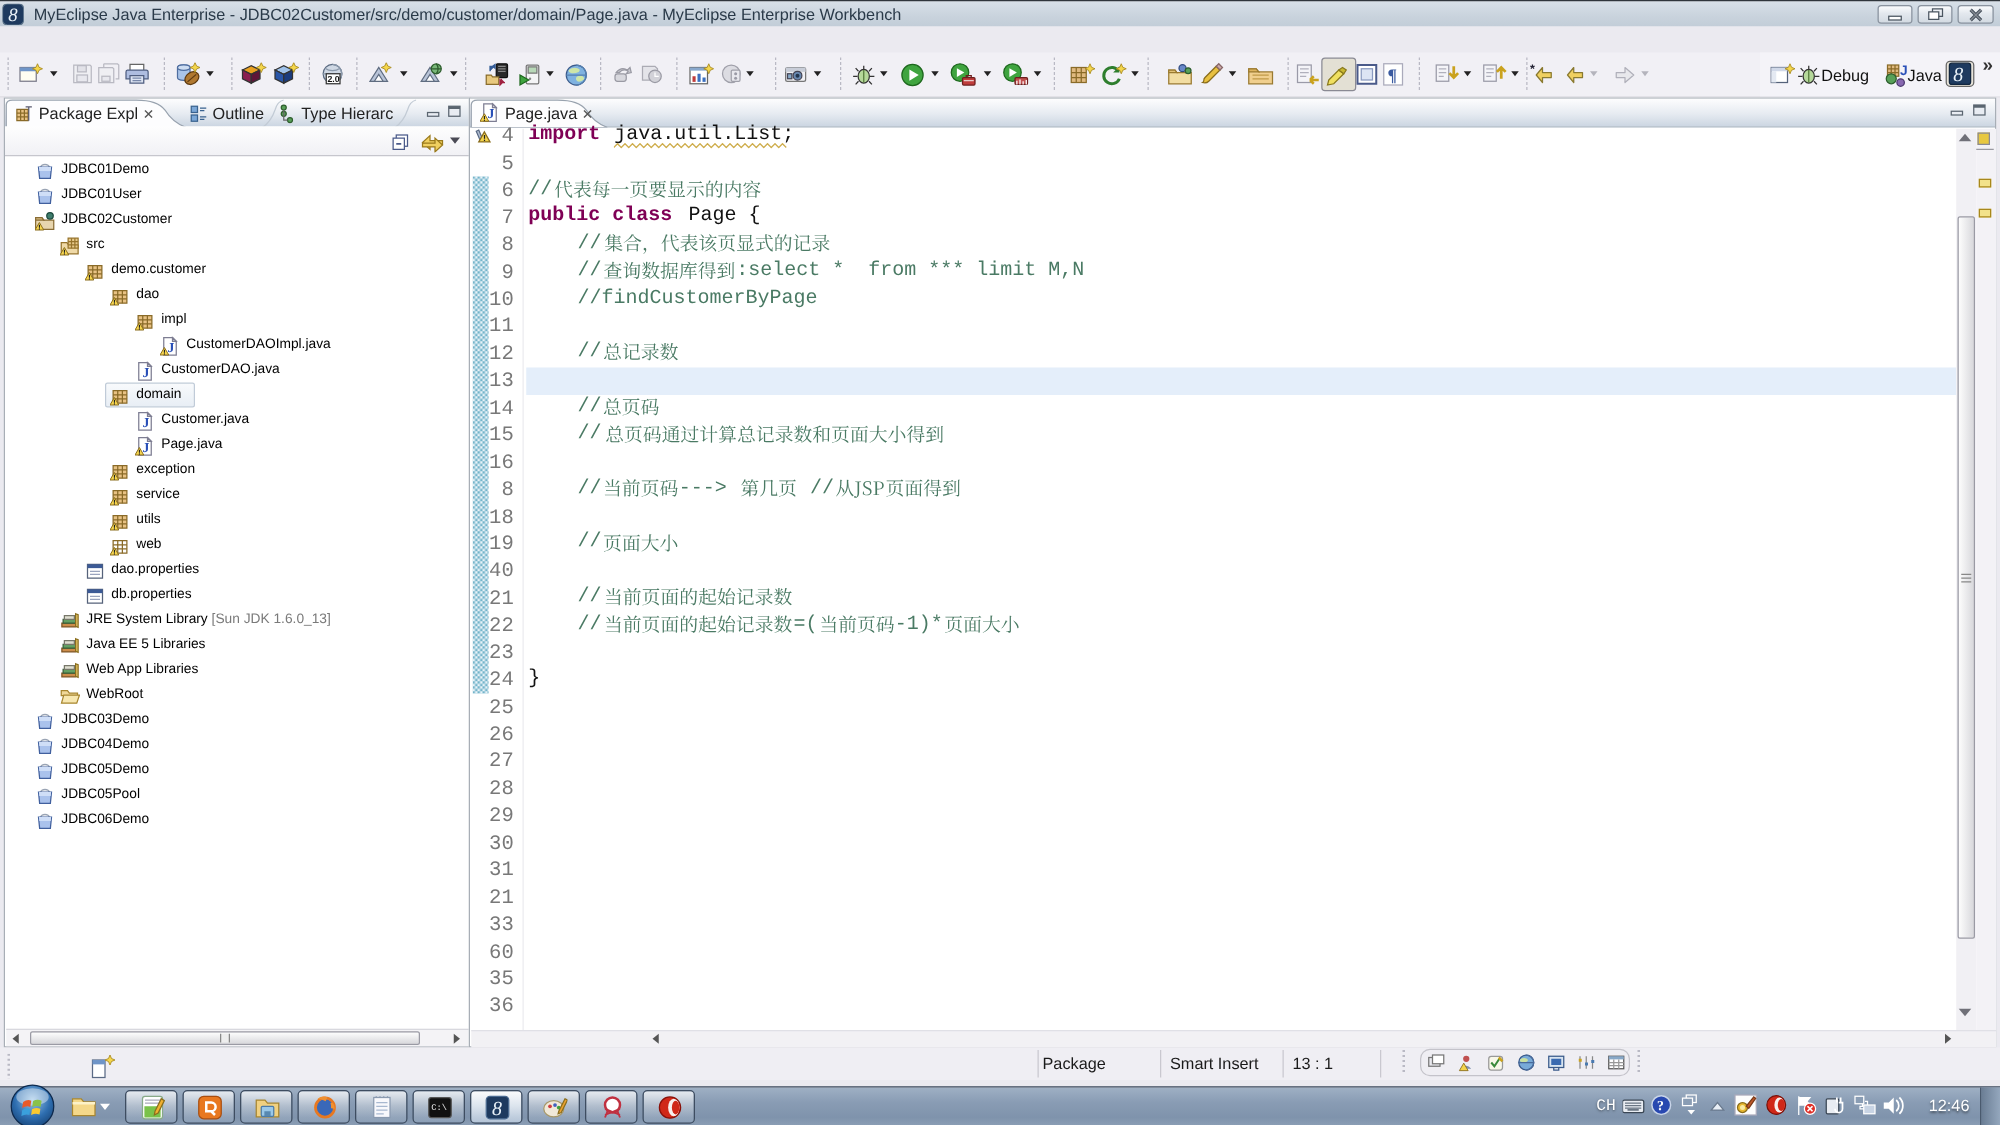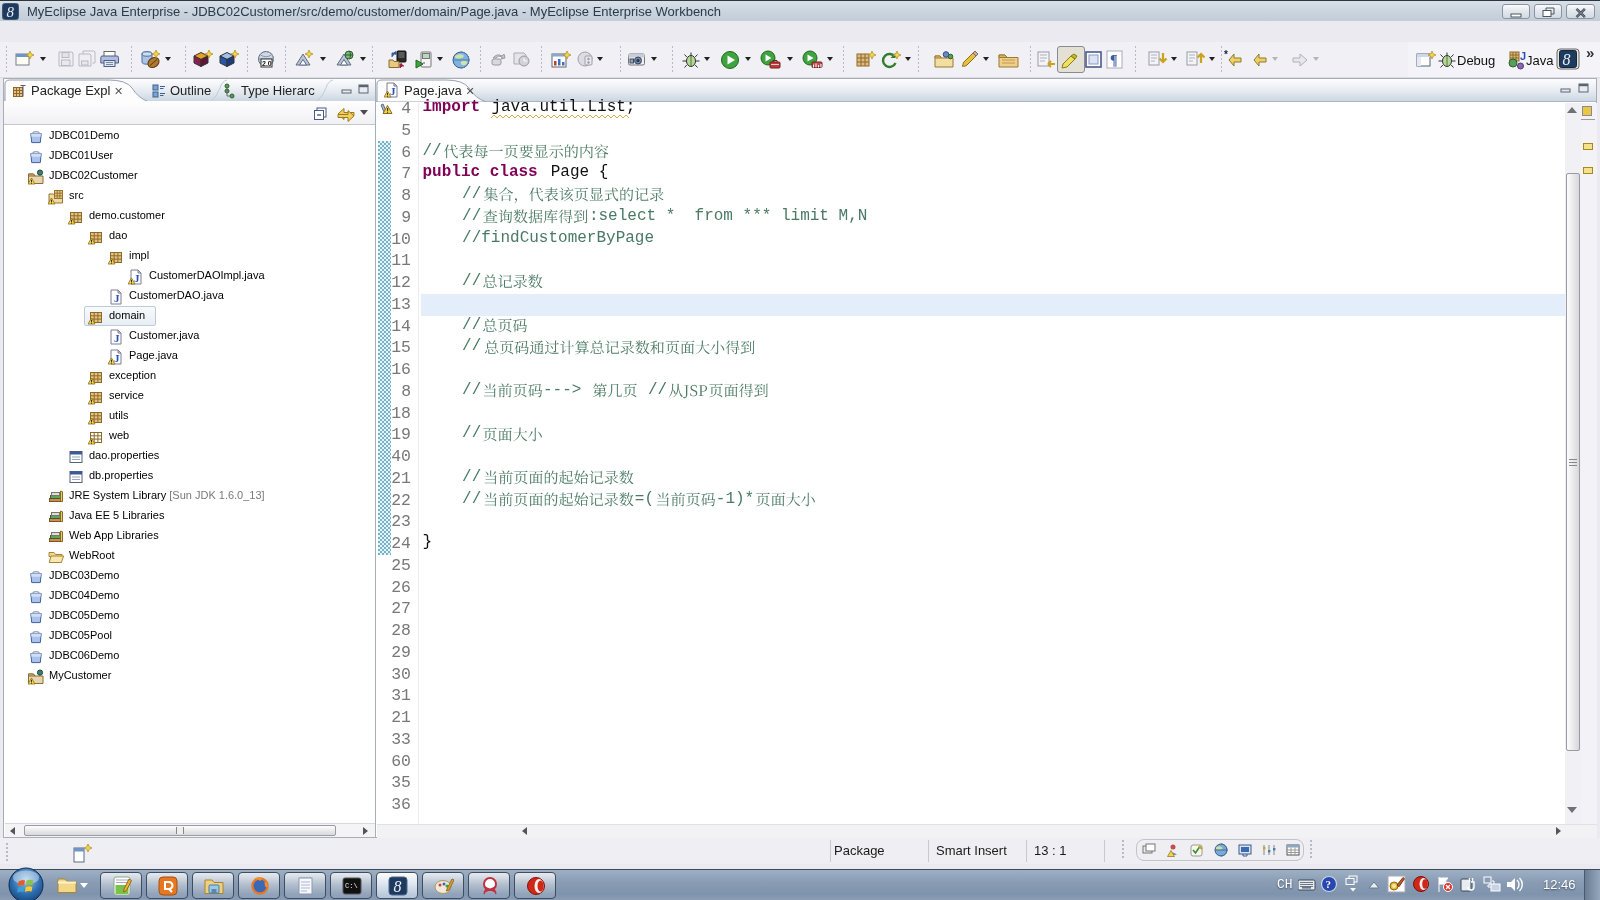--- a/index.html
+++ b/index.html
@@ -674,33 +674,20 @@
           </svg>
           <span class="lbl" style="left:45px">JDBC05Pool</span>
         </div>
         <div class="trow" style="top:568px">
           <svg style="left:24px" width="16" height="16" viewBox="0 0 16 16">
             <path d="M4.6 5 a3.4 2.4 0 0 1 6.8 0" fill="none" stroke="#9aa4b4" stroke-width="1.3"></path>
             <path d="M2.8 4.6 h10.4 l-.9 9 h-8.6 Z" fill="#aac2ec" stroke="#41609e"></path>
             <path d="M3.1 4.6 h9.8 l-.35 3.2 h-9.1 Z" fill="#cfdef7"></path>
           </svg>
           <span class="lbl" style="left:45px">JDBC06Demo</span>
-        </div>
-        <div class="trow" style="top:588px">
-          <svg style="left:24px" width="16" height="16" viewBox="0 0 16 16">
-            <path d="M0.5 5 h5 l1.5 2 H15 v7.5 H0.5 Z" fill="#e7d5ae" stroke="#8a6d35"></path>
-            <path d="M0.5 5 h5 l1.5 2 H0.5 Z" fill="#d4ba82" stroke="#8a6d35"></path>
-            <circle cx="12" cy="3.6" r="2.6" fill="#3f7d6d" stroke="#1d4a3e"></circle>
-            <g transform="translate(0,9)">
-              <path d="M3.5 0 L7 6 L0 6 Z" fill="#f7d64e" stroke="#8a6d1c" stroke-width=".8"></path>
-              <rect x="3.1" y="1.8" width=".9" height="2.4" fill="#222"></rect>
-              <rect x="3.1" y="4.7" width=".9" height="1" fill="#222"></rect>
-            </g>
-          </svg>
-          <span class="lbl" style="left:45px">MyCustomer</span>
         </div>
         <div class="abs" style="left:1px;top:744px;width:370px;height:14px;background:#f4f3f6;border-top:1px solid #d8d8de"></div>
         <div class="abs" style="left:20px;top:746px;width:312px;height:11px;border:1px solid #9a9aa4;border-radius:2px;background:linear-gradient(#fdfdfd,#d8d8dc)"></div>
         <div class="abs" style="left:6px;top:748px;width:0;height:0;border-top:4px solid transparent;border-bottom:4px solid transparent;border-right:5px solid #555"></div>
         <div class="abs" style="left:359px;top:748px;width:0;height:0;border-top:4px solid transparent;border-bottom:4px solid transparent;border-left:5px solid #555"></div>
         <div class="abs" style="left:172px;top:748px;width:8px;height:7px;border-left:1px solid #888;border-right:1px solid #888;background:#eee"></div>
       </div>
       <div id="editor" style="left:375px;width:1222px">
         <div class="tabrow" style="height:23px;border-bottom:1px solid #aab6c2"></div>
         <svg class="abs" style="left:0;top:0" width="110" height="23">

